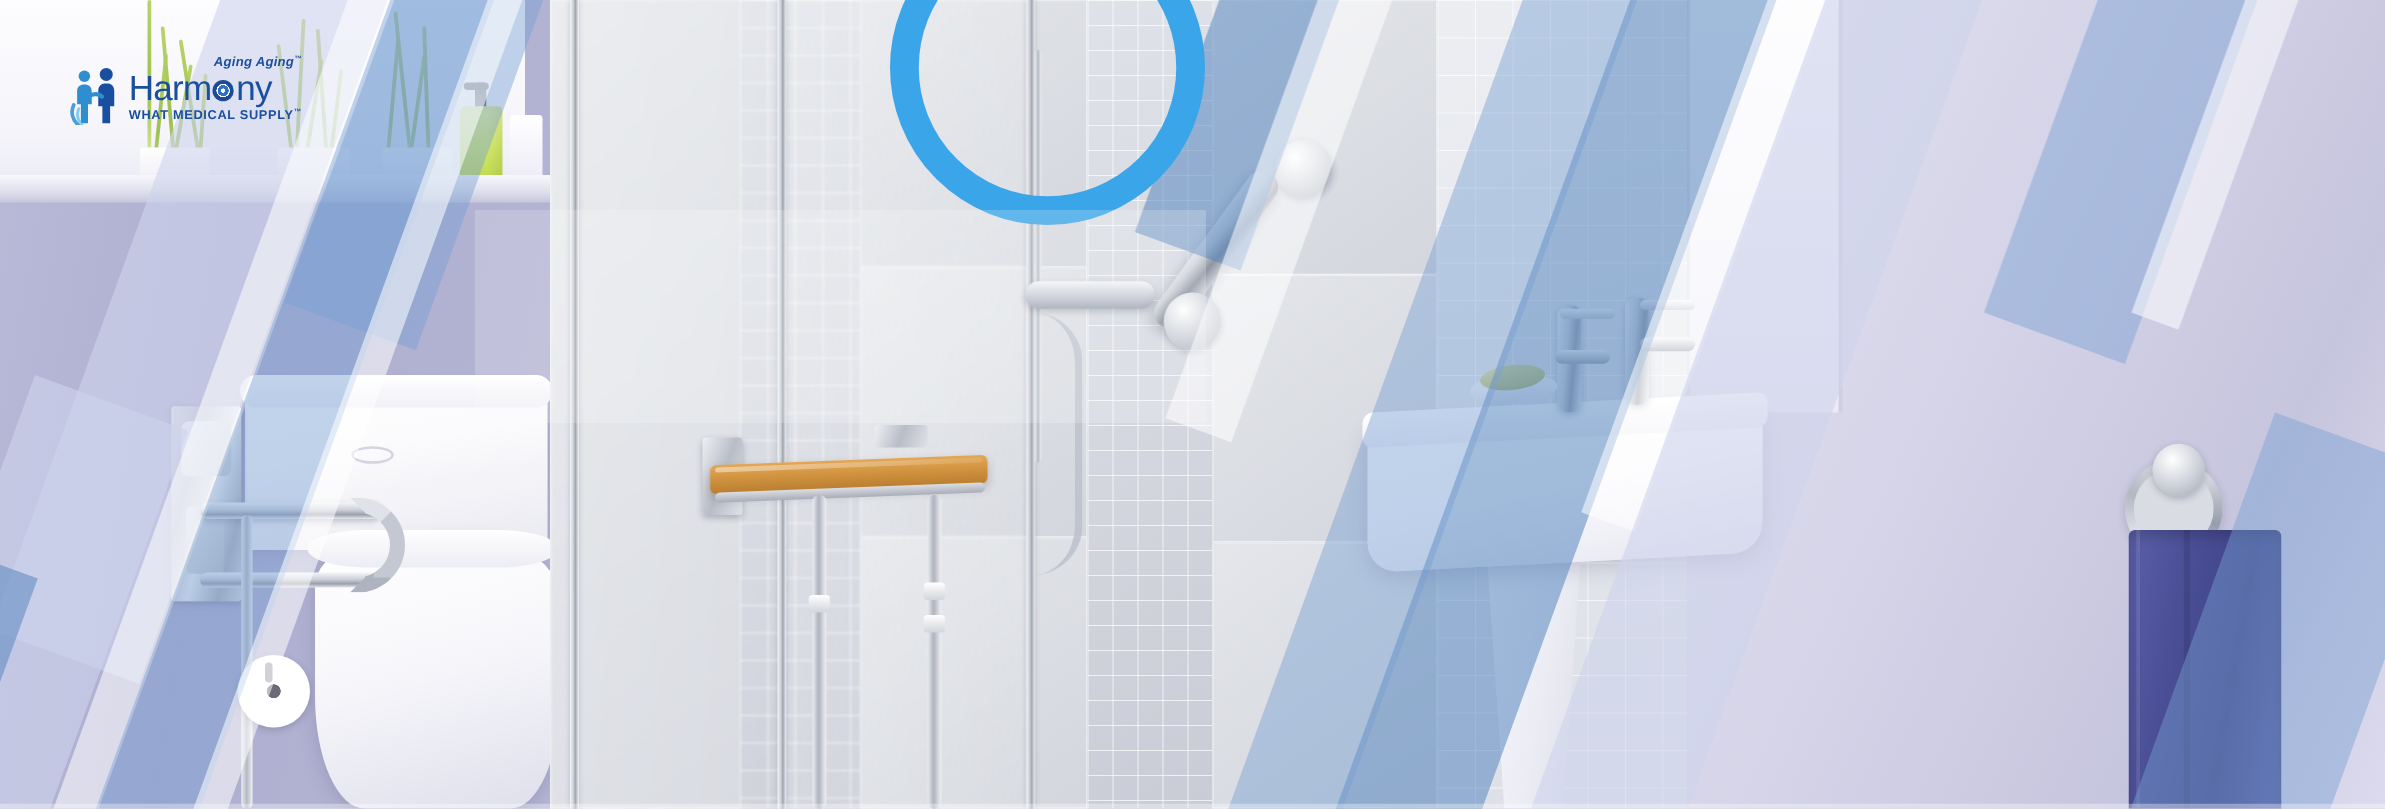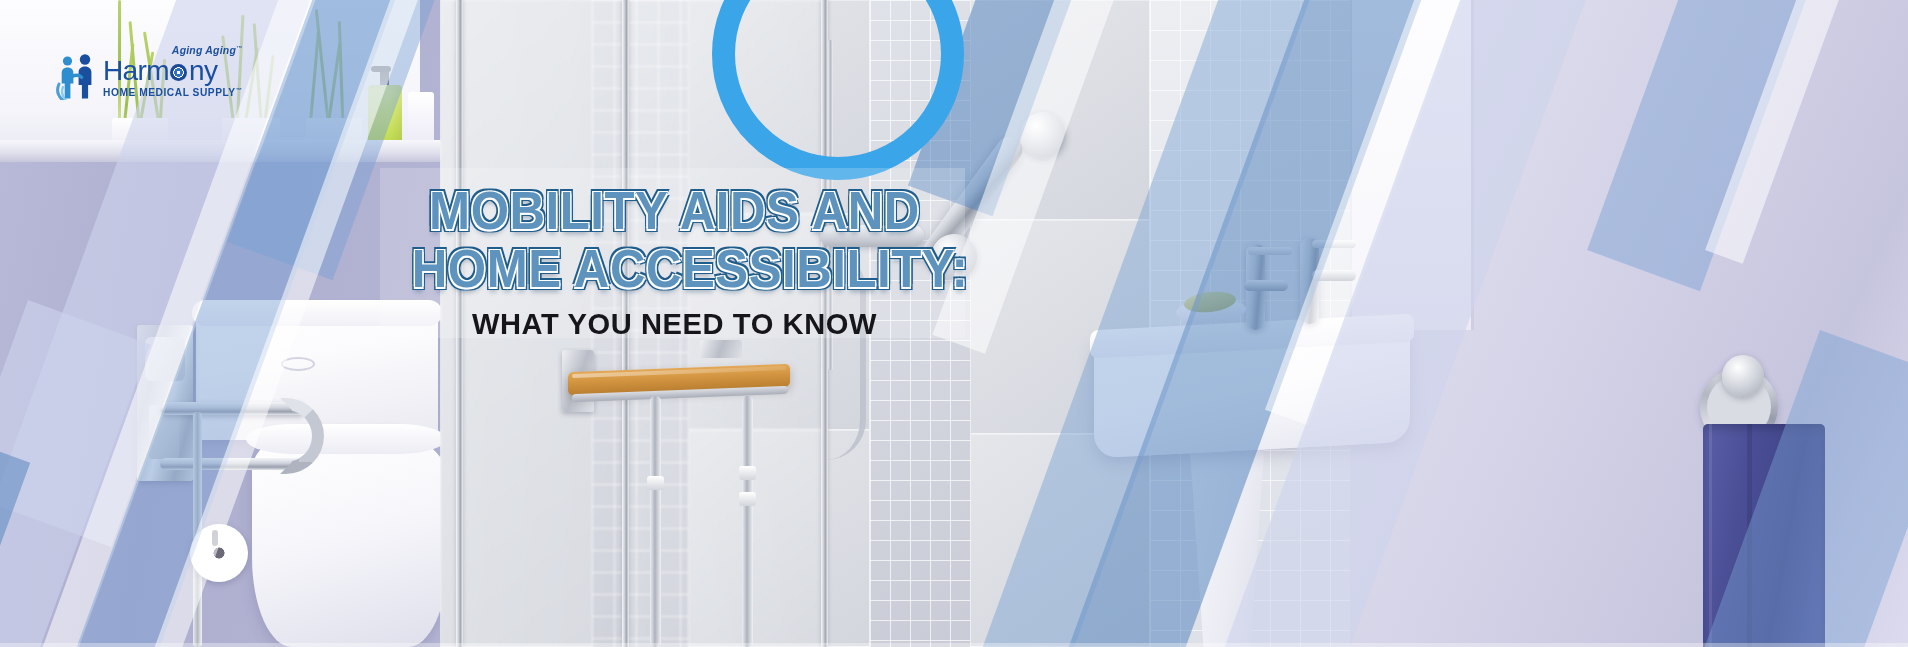--- a/index.html
+++ b/index.html
@@ -585,41 +585,34 @@
     <div class="stripe stripe-pale" style="left:1482px;top:-60px;width:118px;height:760px;transform:rotate(20deg);"></div>
     <div class="stripe stripe-blue-soft" style="left:1700px;top:-60px;width:120px;height:330px;transform:rotate(20deg);"></div>
     <div class="stripe stripe-light" style="left:1818px;top:-60px;width:40px;height:330px;transform:rotate(20deg);"></div>
     <div class="stripe stripe-blue-soft" style="left:1820px;top:330px;width:150px;height:420px;transform:rotate(20deg);"></div>
   </div>
 
   <div class="blue-ring"></div>
 
   <div class="text-panel"></div>
 
-  <div class="headline-wrap">
-    <div class="headline">
-      <span class="ln">MOBILITY AIDS AND</span>
-      <span class="ln">HOME ACCESSIBILITY:</span>
-    </div>
-    <div class="subhead">WHAT YOU NEED TO KNOW</div>
-  </div>
 
   <div class="logo">
     <div class="logo-mark">
       <svg width="42" height="46" viewBox="0 0 42 46" aria-hidden="true">
         <circle cx="11.5" cy="7" r="4.6" fill="#2f8ecf"></circle>
         <circle cx="29" cy="5.5" r="5.2" fill="#1a4fa0"></circle>
         <path d="M29 12.5c-4.1 0-6.4 2.3-6.4 6.2V31h3.3v13.5h6.2V31h3.3V18.7c0-3.9-2.3-6.2-6.4-6.2z" fill="#1a4fa0"></path>
         <path d="M11.5 13.6c-3.7 0-5.8 2.1-5.8 5.6v10.2h3v15.1h5.7V29.4h3V19.2c0-3.5-2.2-5.6-5.9-5.6z" fill="#2f8ecf"></path>
         <path d="M16 22.5c3.5-1.6 7.3-1.3 9.6.8" stroke="#2f8ecf" stroke-width="3.4" fill="none" stroke-linecap="round"></path>
         <path d="M3 30c-2.5 5.5-1.4 11.5 3.6 16" stroke="#2f8ecf" stroke-width="3" fill="none" stroke-linecap="round" opacity=".85"></path>
         <path d="M7 33c-1.8 4.4-1 9 2.6 13" stroke="#6cc2ee" stroke-width="2.4" fill="none" stroke-linecap="round" opacity=".8"></path>
       </svg>
     </div>
     <div class="logo-text-col">
       <span class="logo-tagline"><span>Aging Aging</span><sup>™</sup></span>
       <div class="logo-word">Harm<span class="o-dot">o</span>ny</div>
-      <div class="logo-sub"><span>HOME MEDICAL SUPPLY</span><sup>™</sup></div>
+      <div class="logo-sub"><span>WHAT MEDICAL SUPPLY</span><sup>™</sup></div>
     </div>
   </div>
 
   <div class="bottom-edge"></div>
 </div>
 
 </body></html>

